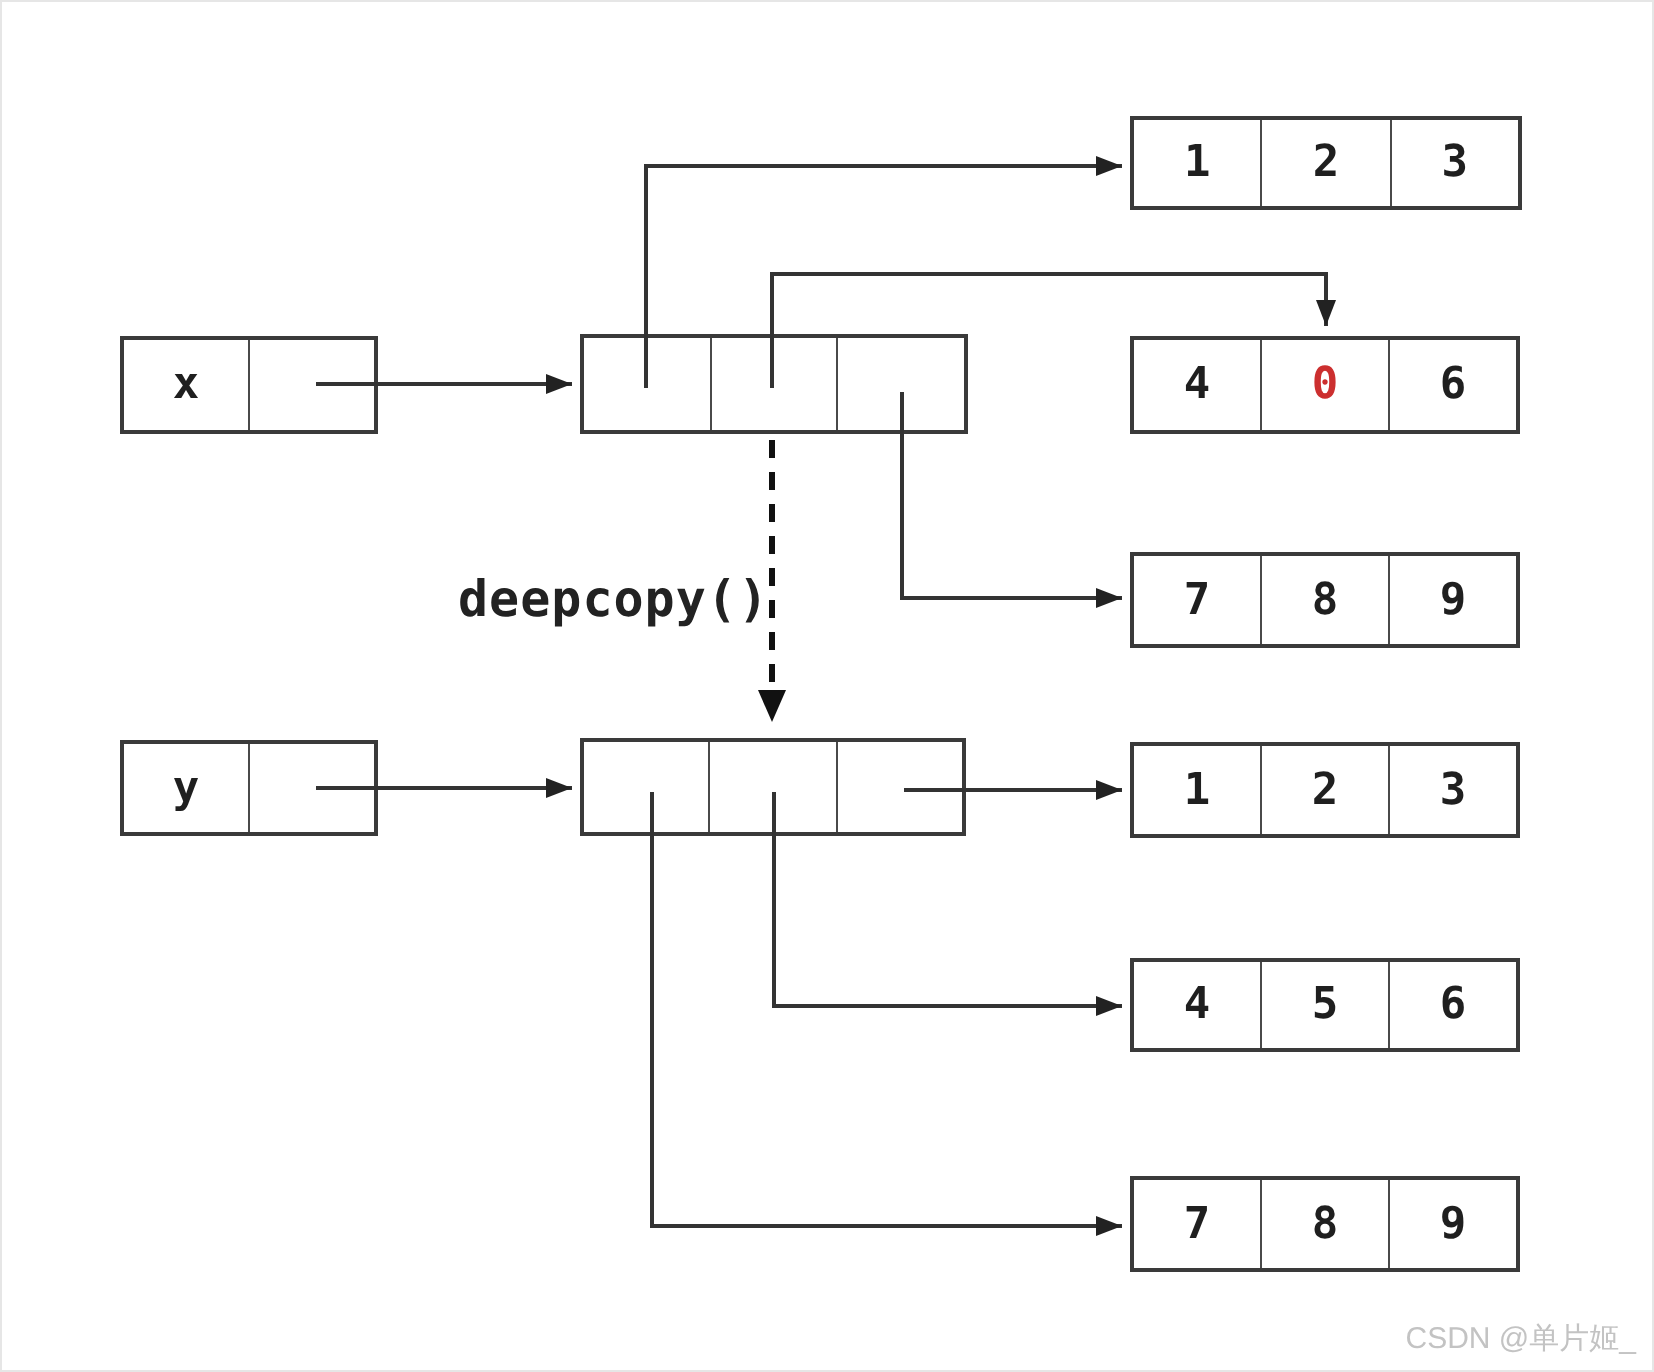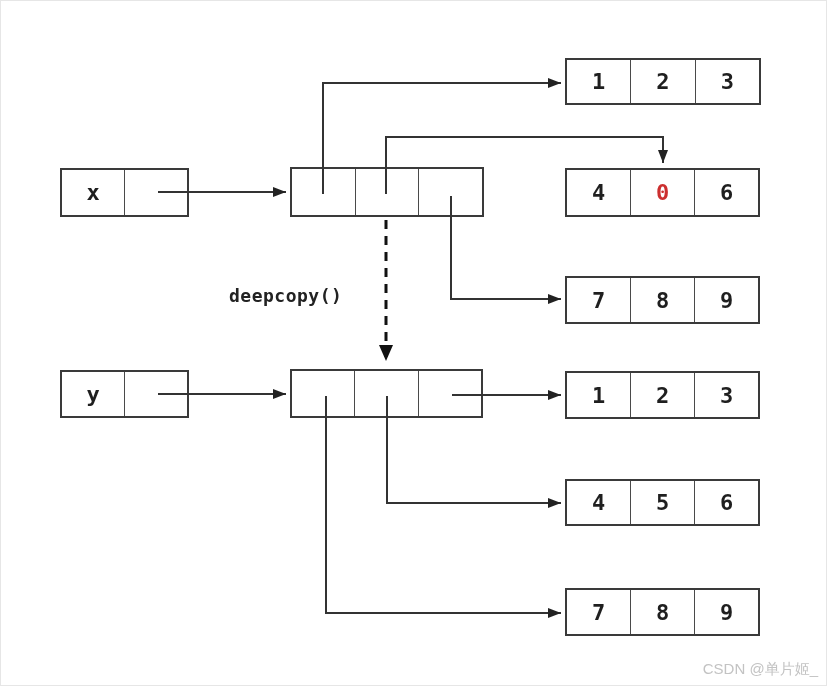--- a/index.html
+++ b/index.html
@@ -14,21 +14,21 @@
   }
   .cell {
     flex:1; display:flex; align-items:center; justify-content:center;
     font-weight:bold; font-size:22px; color:#1f1f1f;
     font-family:"DejaVu Sans Mono", monospace;
   }
   .cell + .cell { border-left:1.5px solid #4a4a4a; }
   .red { color:#cc2f2f; }
   #deepcopy-label {
     position:absolute; left:228px; top:286px;
-    font-weight:bold; font-size:18px; color:#222222; line-height:1;
+    font-weight:bold; font-size:25px; color:#222222; line-height:1;
     font-family:"DejaVu Sans Mono", monospace; letter-spacing:0.5px;
   }
   #watermark {
     position:absolute; right:8px; top:659px; font-size:15px;
     color:#c3c3c3; font-family:"Liberation Sans", sans-serif;text-align:right;
   }
   #wires { position:absolute; left:0; top:0; pointer-events:none; }
 </style>
 </head>
 <body>

